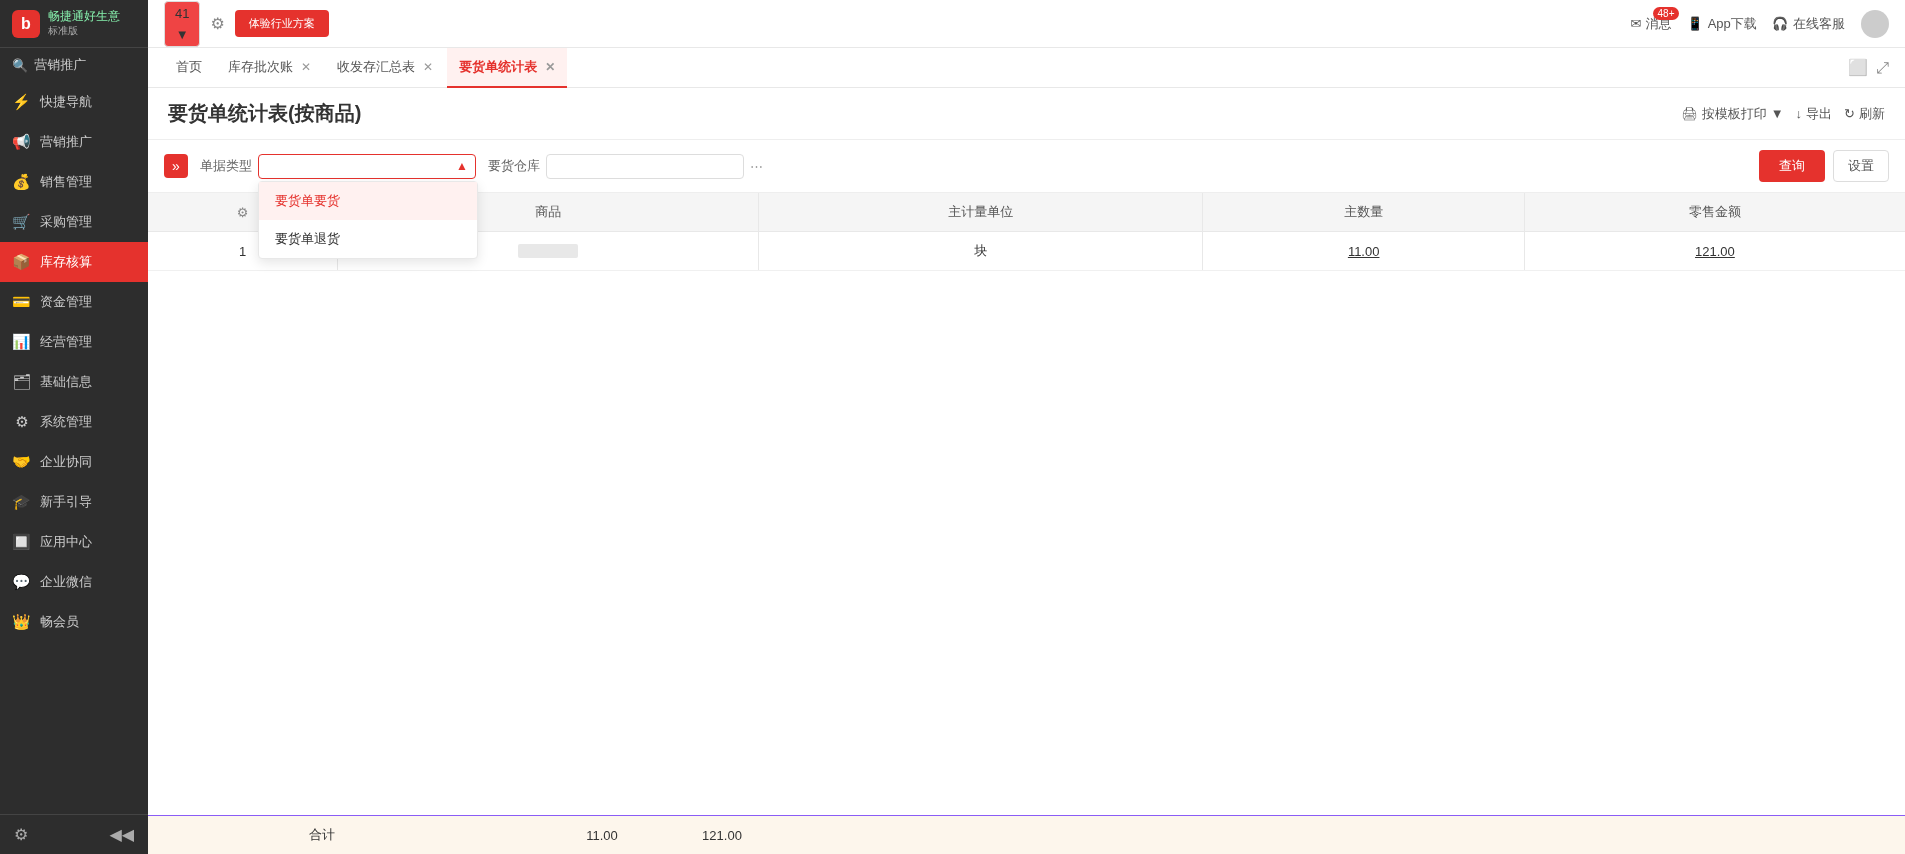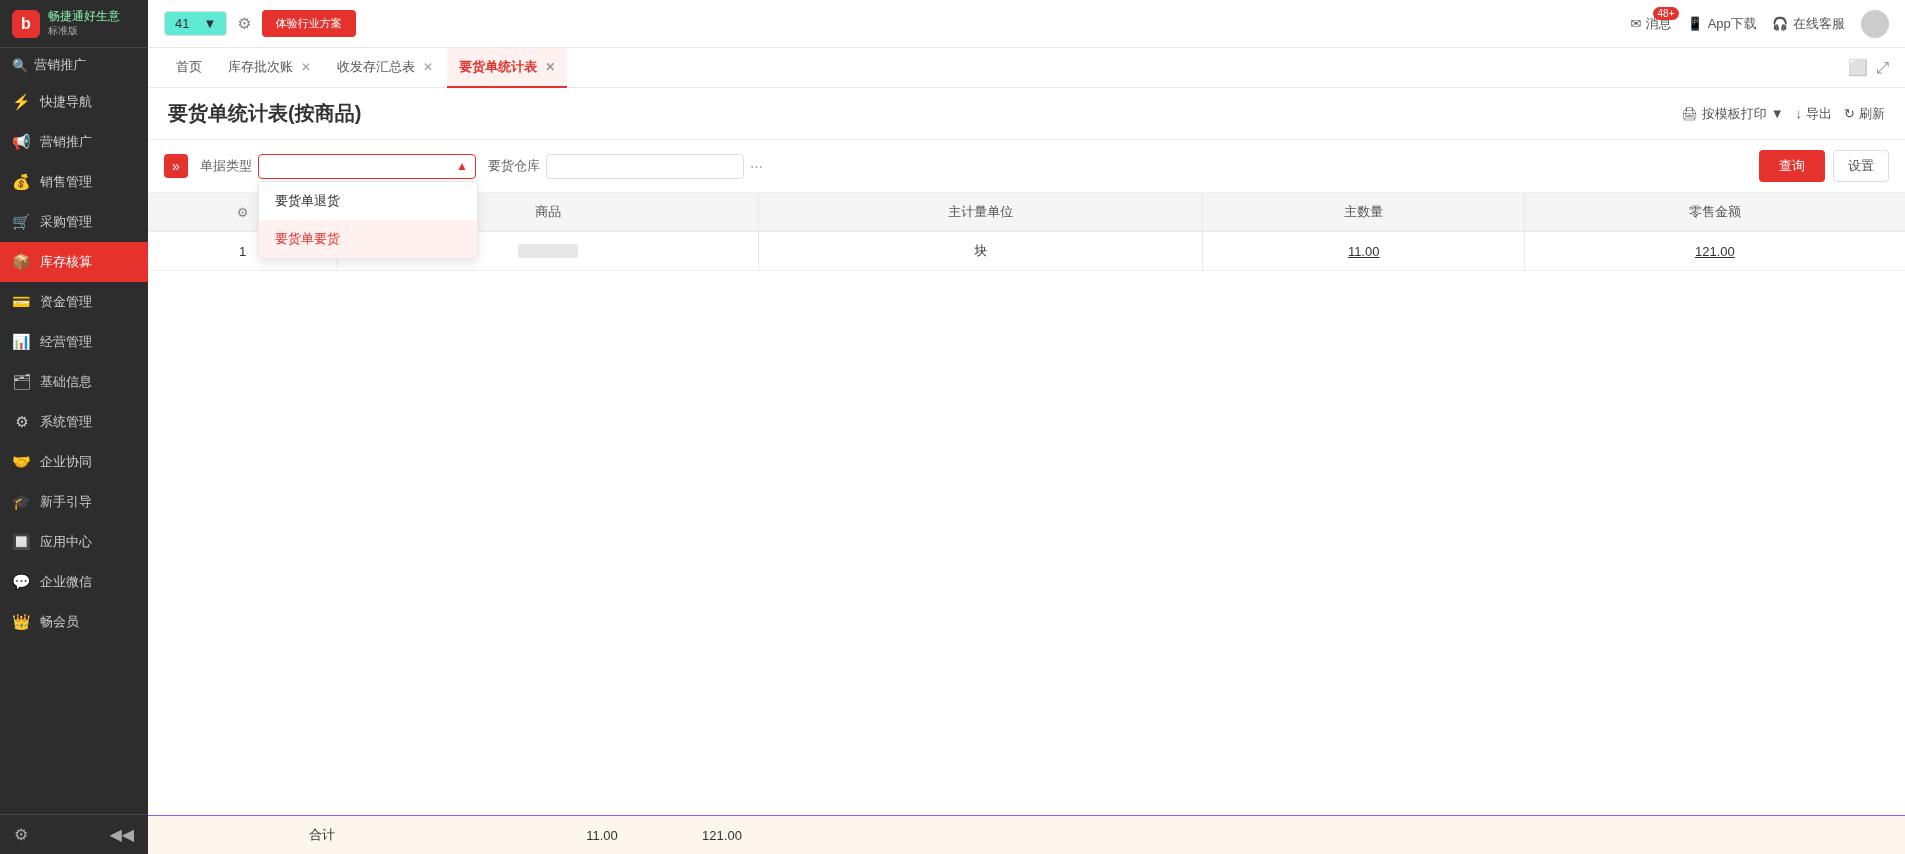--- a/index.html
+++ b/index.html
@@ -100,28 +100,29 @@
       align-items: center;
       justify-content: space-between;
       padding: 0 16px;
       height: 48px;
       flex-shrink: 0;
     }
     .header-left { display: flex; align-items: center; gap: 10px; }
     .company-selector {
       display: flex;
       align-items: center;
-      gap: 14px;
-      background: #5eead4;
+      gap: 6px;
+      background: #ef4444;
       border: 1px solid #ddd;
       border-radius: 4px;
       padding: 4px 10px;
       cursor: pointer;
       font-size: 13px;
       color: #333;
+      flex-direction: column;
     }
     .settings-icon { color: #888; cursor: pointer; font-size: 16px; }
     .trial-btn {
       background: #e5322d;
       color: white;
       border: none;
       border-radius: 4px;
       padding: 6px 14px;
       cursor: pointer;
       font-size: 11px;
@@ -536,22 +537,22 @@
       <div class="filter-toggle">»</div>
 
 
       <div class="filter-type-group">
         <span class="filter-label">单据类型</span>
         <div class="filter-select-container" style="position:relative;">
           <input class="filter-select-input" type="text" value="" readonly="" style="">
           <span class="filter-select-arrow">▲</span>
           
           <div class="dropdown-menu">
+            <div class="dropdown-item selected">要货单要货</div>
             <div class="dropdown-item">要货单退货</div>
-            <div class="dropdown-item selected">要货单要货</div>
           </div>
         </div>
       </div>
 
       <div class="filter-warehouse-group">
         <span class="filter-label">要货仓库</span>
         <input class="warehouse-input" type="text" style="">
         <span class="warehouse-more">⋯</span>
       </div>
 

